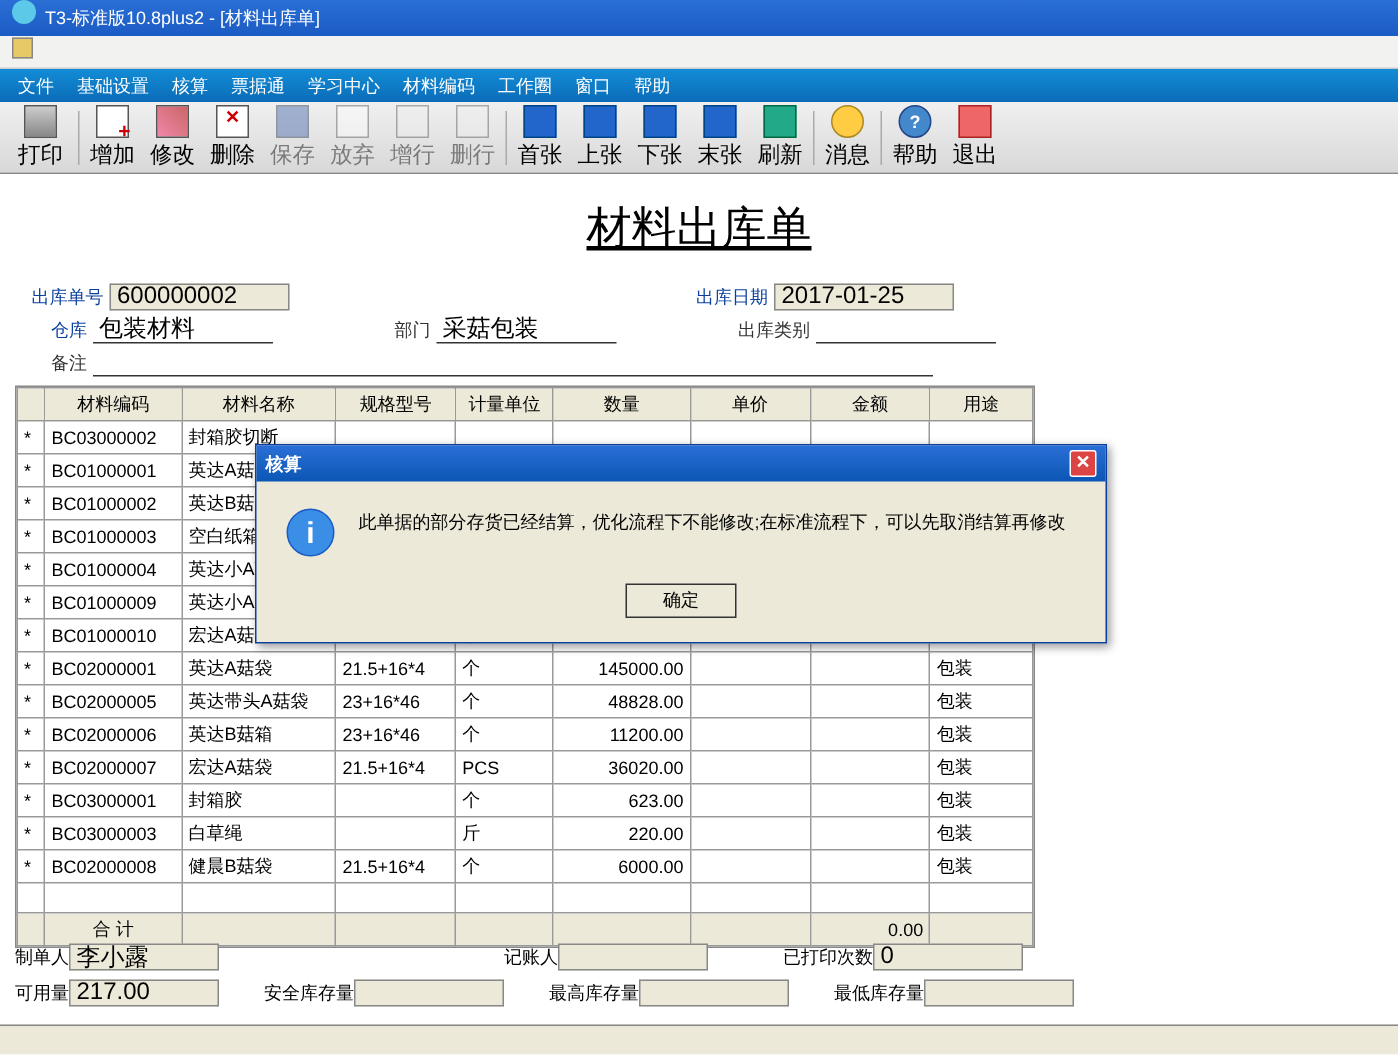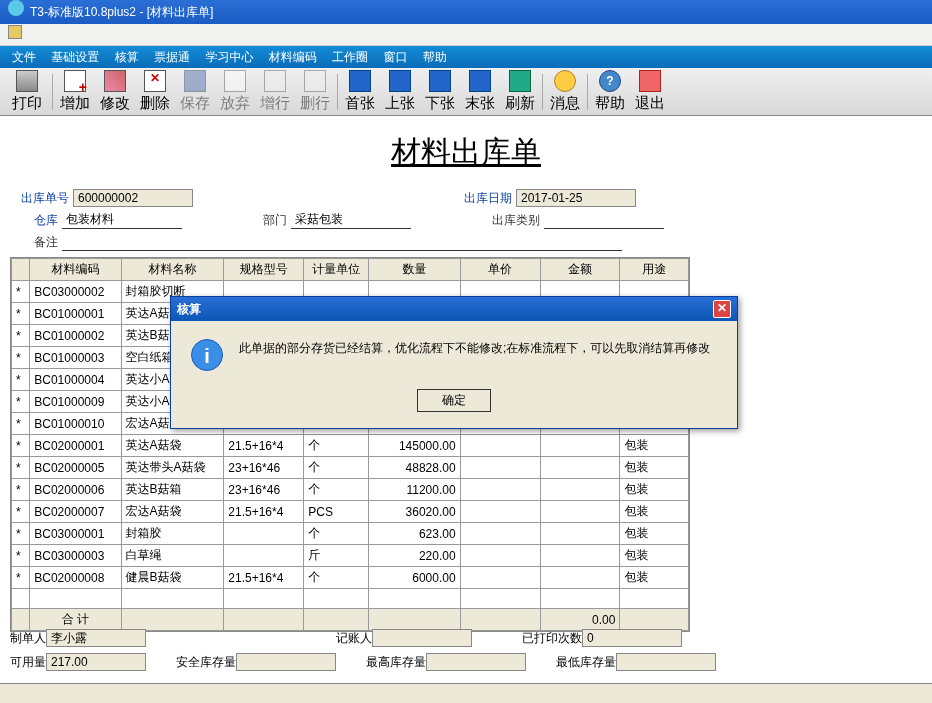--- a/index.html
+++ b/index.html
@@ -22,21 +22,21 @@
 .sep { width: 1px; height: 36px; background: #aaa; margin: 0 2px; }
 .toolbtn.wide { width: 46px; }
 
 .content { padding: 8px 10px; height: calc(703px - 24px - 22px - 22px - 48px - 20px); overflow: auto; position: relative; }
 
 .doctitle { text-align: center; font-size: 30px; font-weight: normal; text-decoration: underline; margin: 8px 0 16px; font-family: "SimSun"; }
 
 .form-row { display: flex; margin-bottom: 4px; }
 .form-group { display: flex; align-items: center; margin-right: 30px; }
 .form-label { color: #0a3f9e; margin-right: 4px; white-space: nowrap; margin-left: 11px; }
-.form-input { background: #ece9d8; border: 1px solid #888; height: 18px; padding: 0 4px; min-width: 100px; font-size: 12px; font-family: inherit; }
+.form-input { background: #ece9d8; border: 1px solid #888; height: 18px; padding: 0 4px; min-width: 100px; font-size: 16px; font-family: inherit; }
 .form-input.underline { background: transparent; border: none; border-bottom: 1px solid #333; }
 
 .grid-wrap { border: 1px solid #888; margin-top: 6px; max-width: 680px; }
 .grid { border-collapse: collapse; width: 100%; font-size: 12px; }
 .grid th, .grid td { border: 1px solid #999; padding: 2px 4px; height: 20px; white-space: nowrap; overflow: hidden; }
 .grid th { background: #ece9d8; font-weight: normal; text-align: center; position: relative; }
 .grid td { background: #fff; }
 .grid td.num { text-align: right; }
 .grid .sumrow td { background: #ece9d8; }
 

